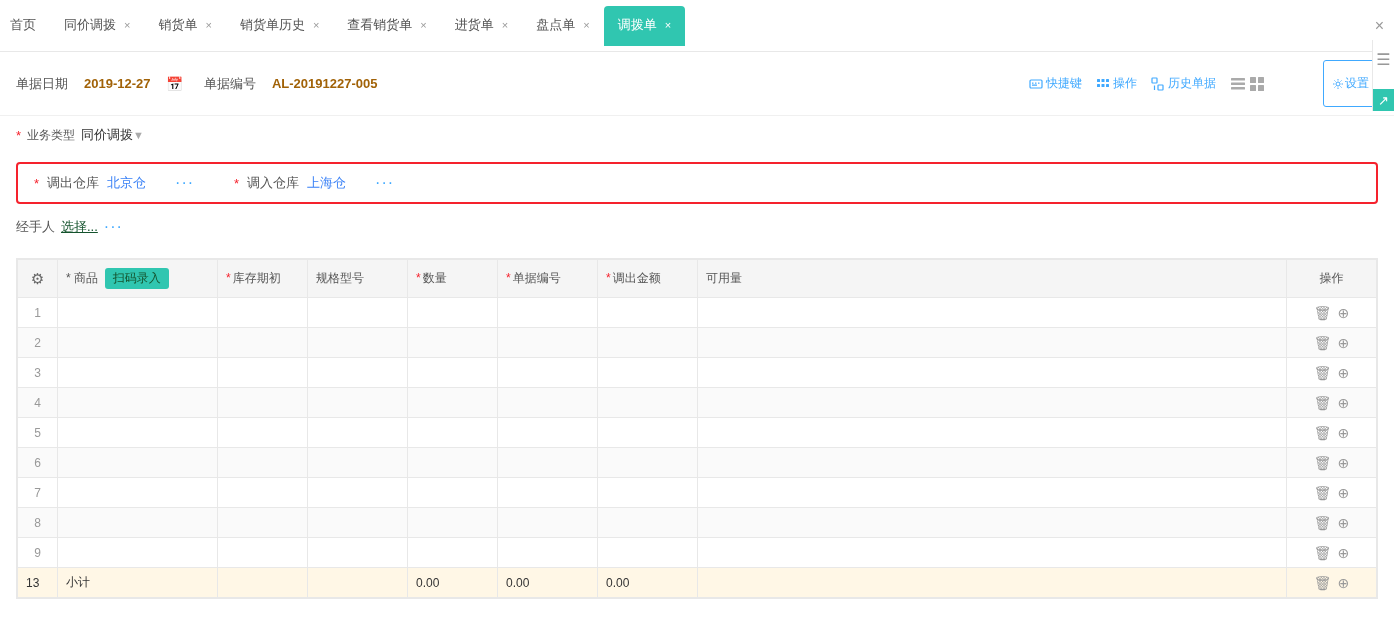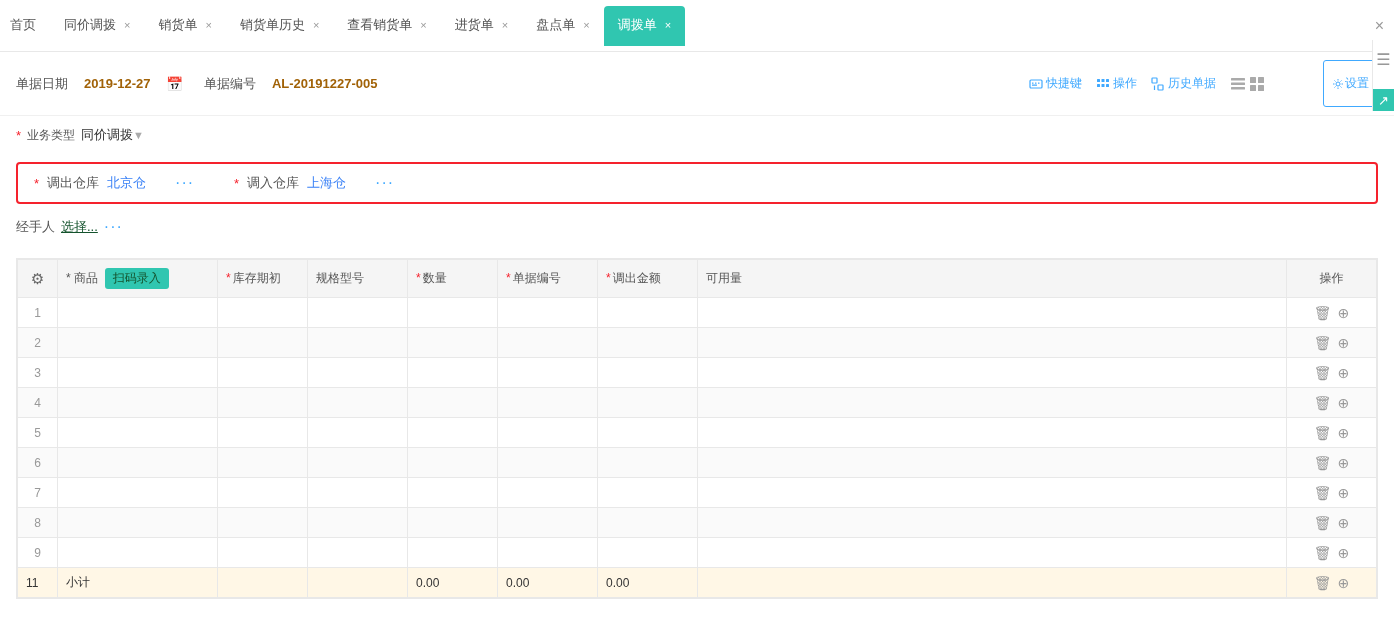--- a/index.html
+++ b/index.html
@@ -530,21 +530,21 @@
         <td></td>
         <td></td>
         <td>
           <div class="op-cell">
             <span class="icon-btn">🗑</span>
             <span class="icon-btn">⊕</span>
           </div>
         </td>
       </tr>
       <tr class="subtotal-row">
-        <td>11</td>
+        <td>13</td>
         <td>
           <span>小计</span>
         </td>
         <td></td>
         <td></td>
         <td>0.00</td>
         <td>0.00</td>
         <td>0.00</td>
         <td></td>
         <td>

